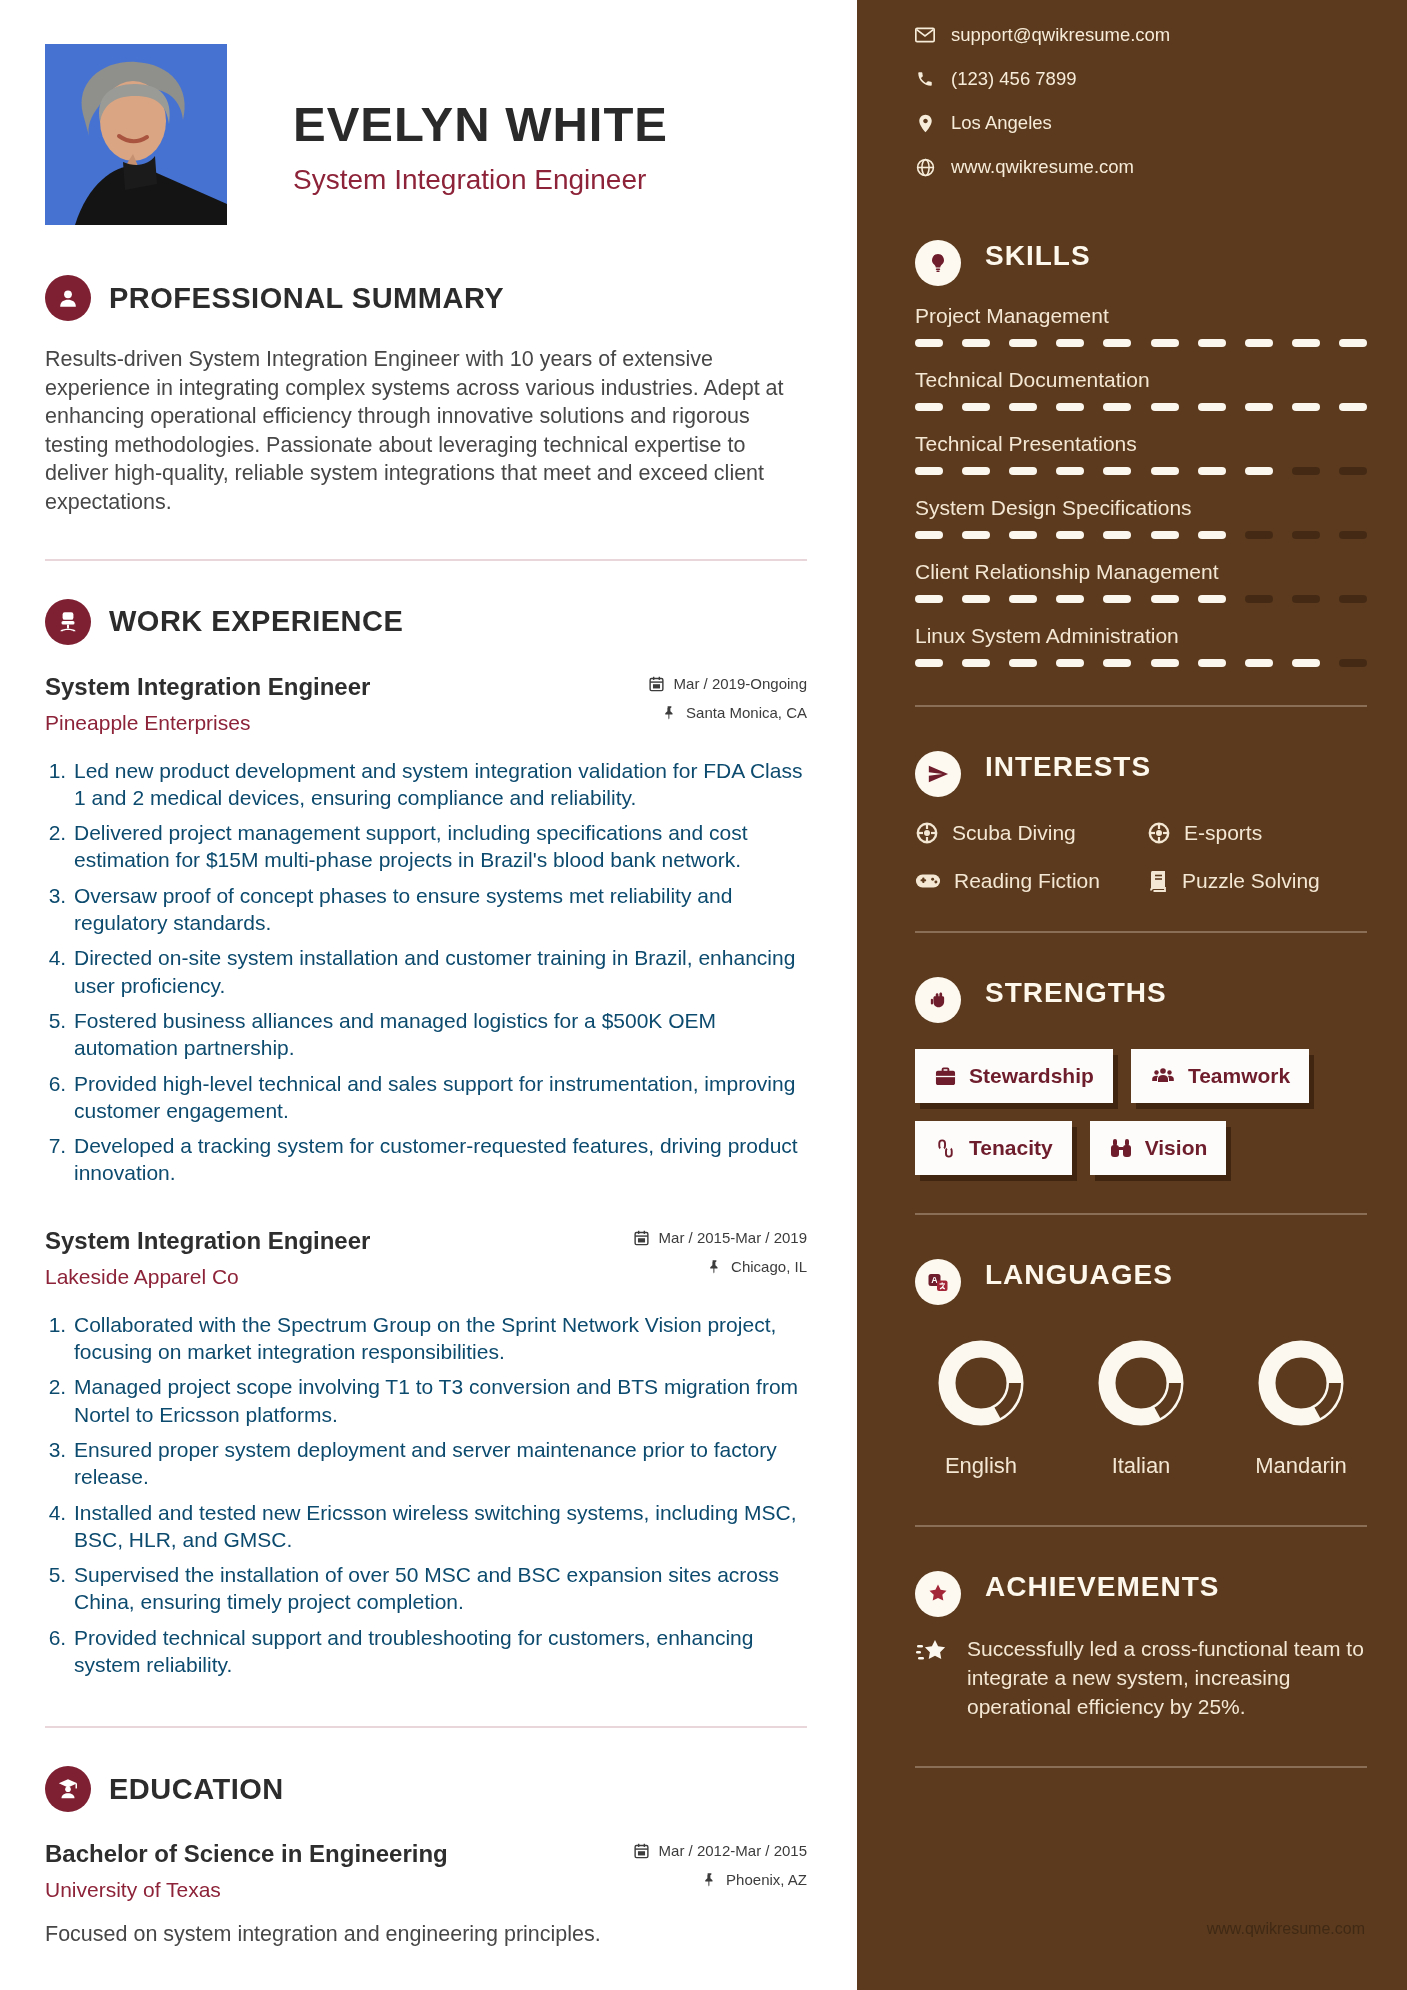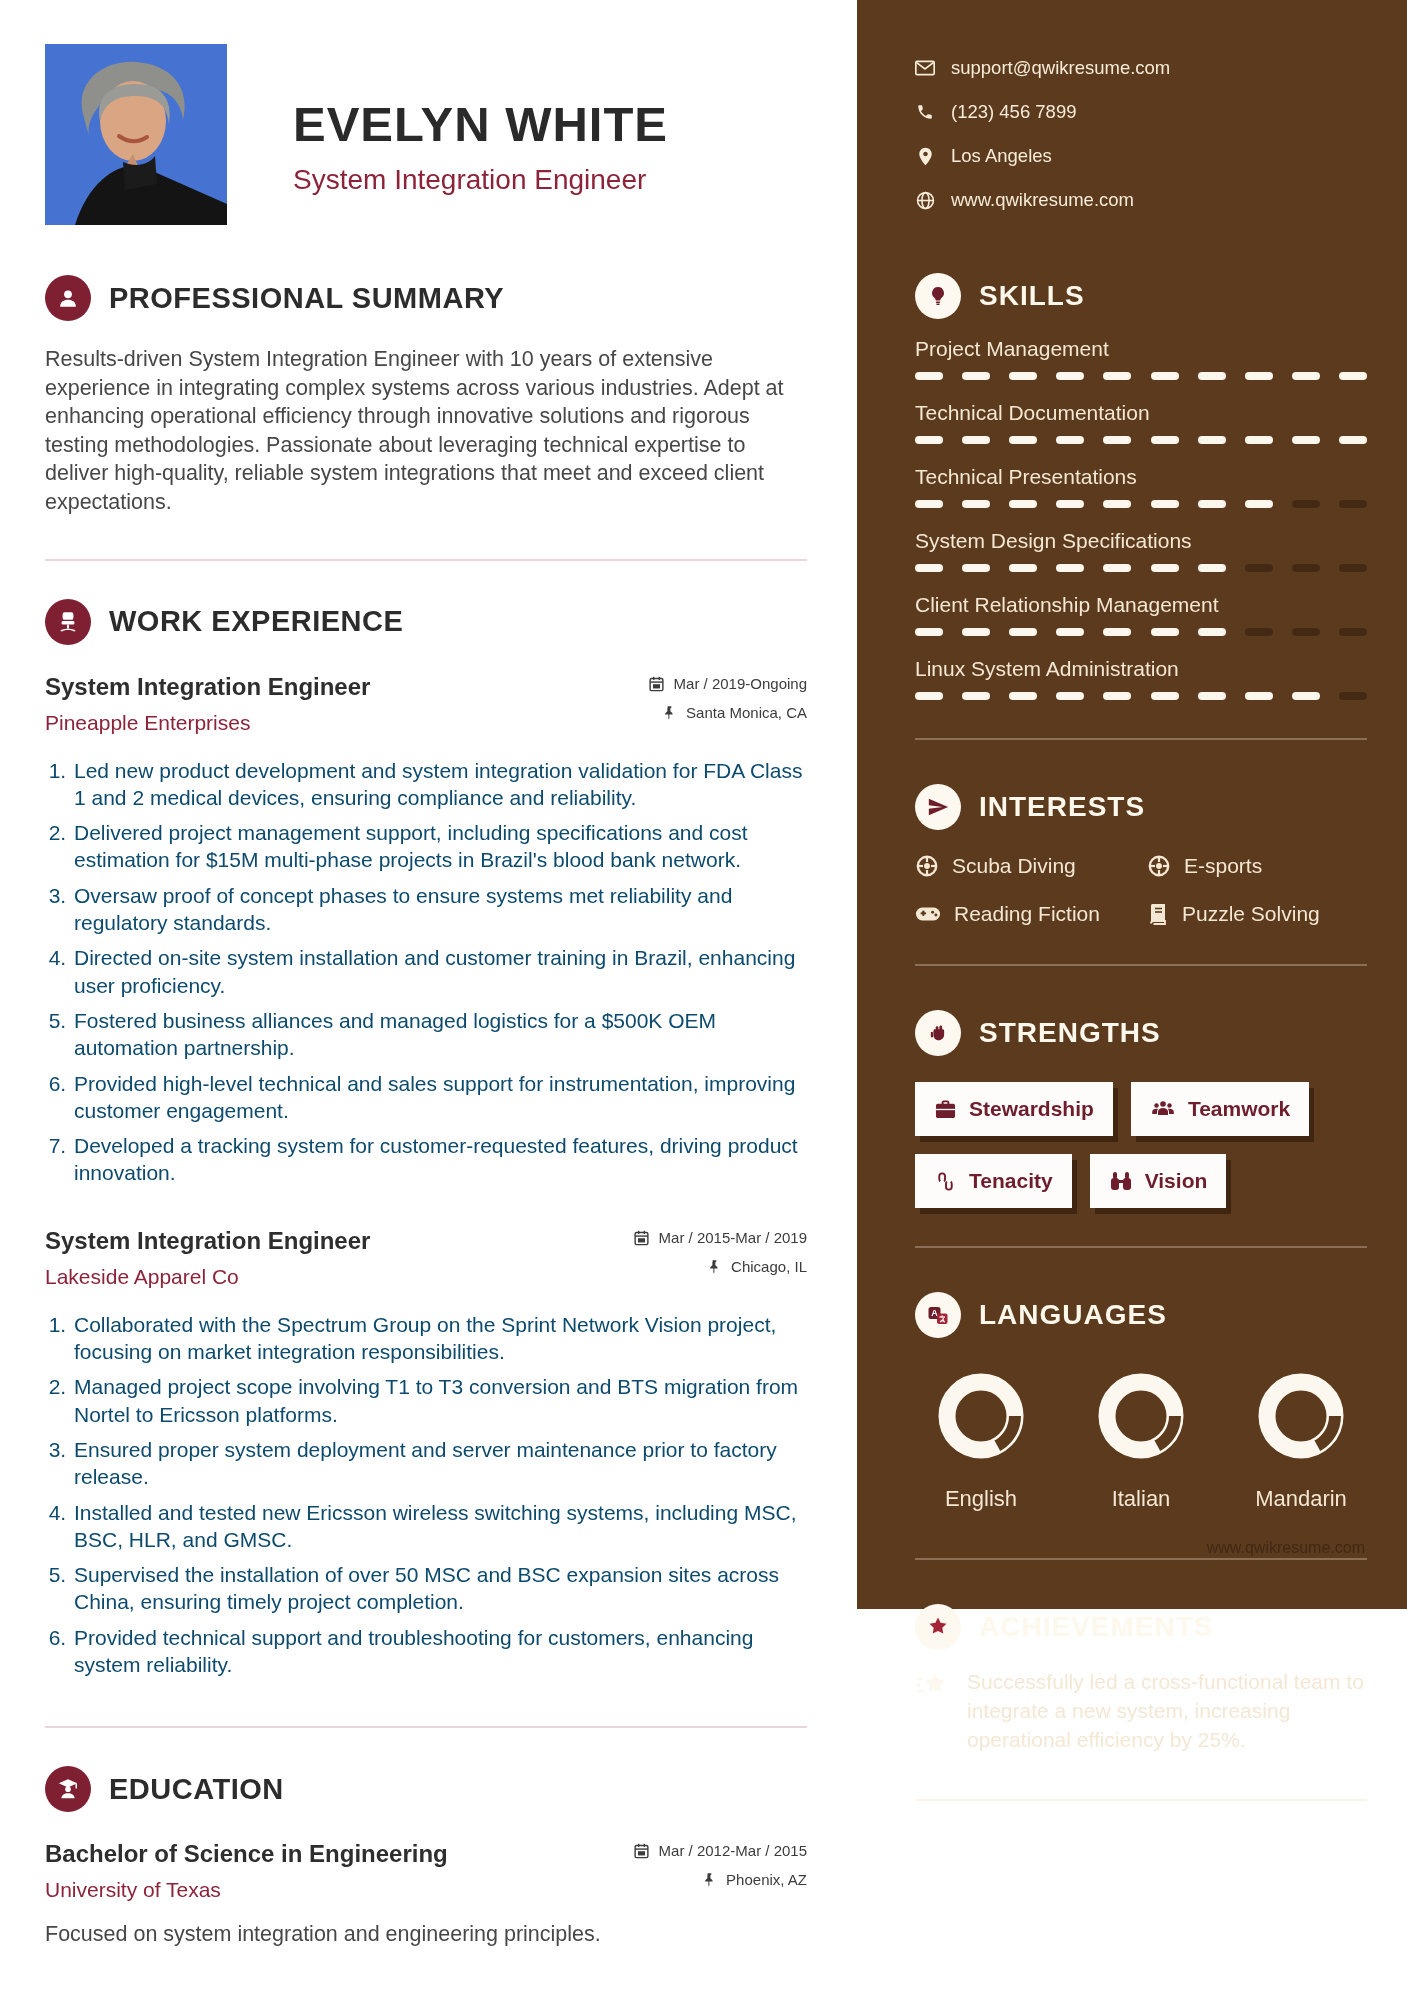--- a/index.html
+++ b/index.html
@@ -39,28 +39,28 @@
   .company { font-size:21px; color:#8d2339; margin-top:10px; }
   .job-meta { display:flex; flex-direction:column; align-items:flex-end; gap:12px; padding-top:2px; }
   .meta-row { display:flex; align-items:center; gap:9px; font-size:15px; color:#3c3c3c; white-space:nowrap; }
   .bullets { margin-top:22px; padding-left:27px; font-size:21px; line-height:1.3; color:#0c4a6e; }
   .bullets li { margin-bottom:8px; padding-left:2px; }
 
   .edu-note { margin-top:20px; font-size:21.5px; color:#474747; }
 
   
   .sidebar {
-    width:550px; height:1609px; background:#5b3a1d; color:#f2e4cf;
-    padding:57px 40px 0 58px; position:relative;
+    width:550px; height:1990px; background:#5b3a1d; color:#f2e4cf;
+    padding:24px 40px 0 58px; position:relative;
   }
   .contact { margin-top:0; }
   .contact-row { display:flex; align-items:center; gap:16px; margin-bottom:22px; font-size:18.5px; color:#f7ecd9; }
   .contact-row .cicon { width:20px; display:flex; justify-content:center; flex:0 0 auto; }
 
-  .side-section-head { display:flex; align-items:center; gap:18px; margin-bottom:18px; }
+  .side-section-head { display:flex; align-items:flex-start; gap:24px; margin-bottom:18px; }
   .side-section-head .disc {
     width:46px; height:46px; border-radius:50%; background:#fdf8f0;
     display:flex; align-items:center; justify-content:center; flex:0 0 auto;
   }
   .side-section-head h2 { font-size:28px; font-weight:800; color:#fdf7ec; letter-spacing:1px; }
 
   .skills-section { margin-top:62px; }
   .skill { margin-bottom:21px; }
   .skill-label { font-size:21px; color:#f4e7d3; margin-bottom:11px; }
   .dashes { display:flex; justify-content:space-between; width:100%; }

